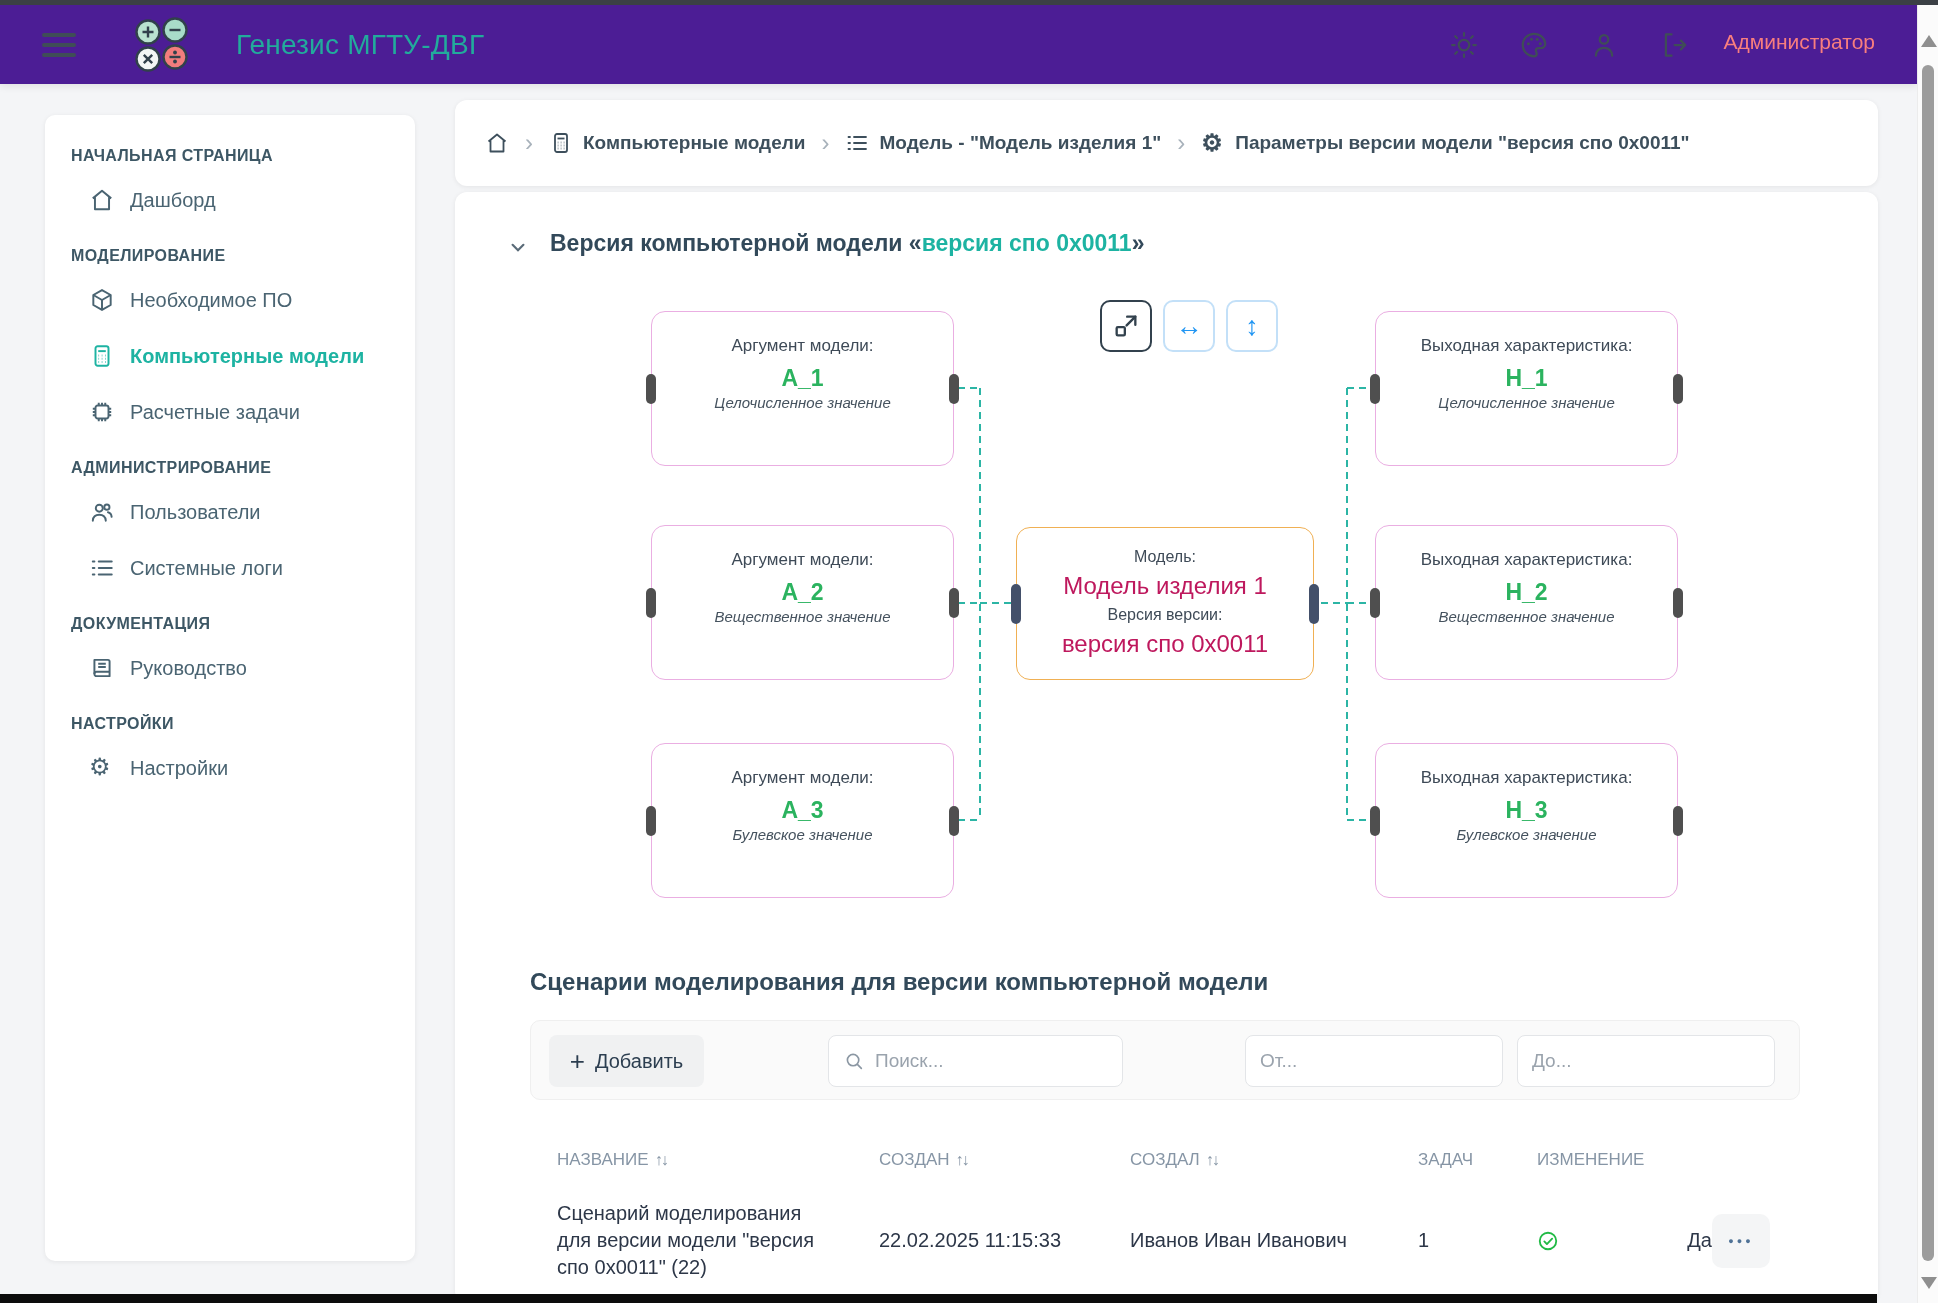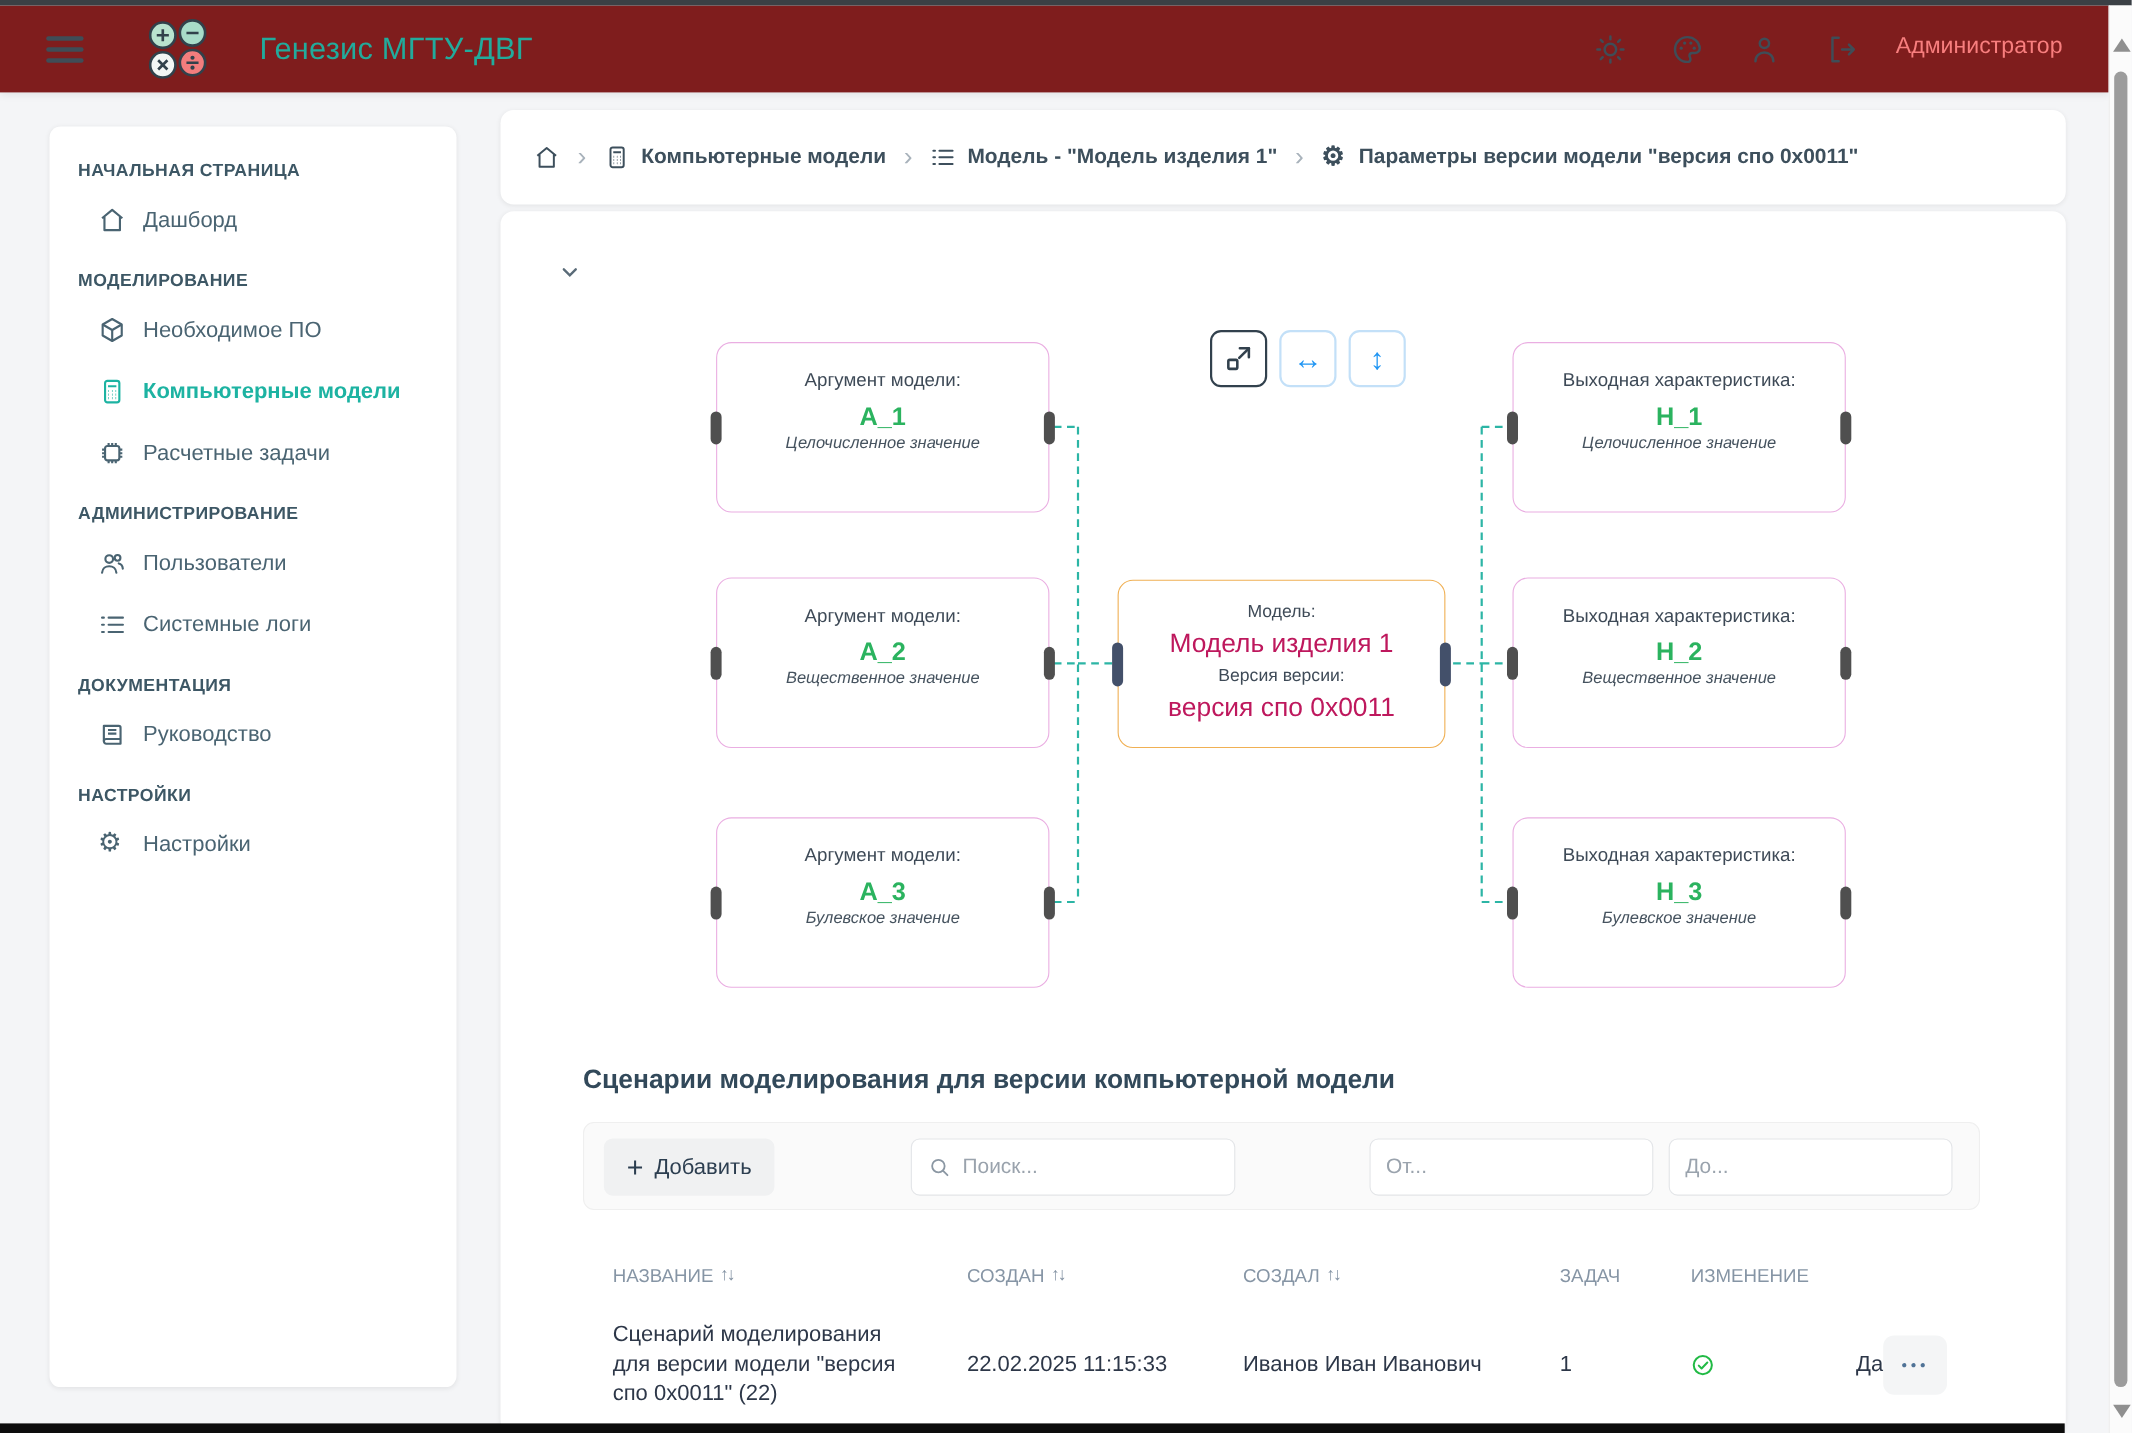--- a/index.html
+++ b/index.html
@@ -4,21 +4,21 @@
 <style>
   * { margin:0; padding:0; box-sizing:border-box; }
   html,body { width:1938px; height:1303px; overflow:hidden; }
   body { font-family:"Liberation Sans", sans-serif; background:#f4f5f7; position:relative; color:#2d3748; }
 
   
   .top-strip { position:absolute; left:0; top:0; width:1938px; height:5px; background:#3b4045; z-index:40; }
   .bottom-strip { position:absolute; left:0; top:1294px; width:1877px; height:9px; background:#0c0c0c; z-index:40; }
 
   
-  .app-header { position:absolute; left:0; top:5px; width:1917px; height:79px; background:#7f1d1d;
+  .app-header { position:absolute; left:0; top:5px; width:1917px; height:79px; background:#4c1d95;
     box-shadow:0 2px 8px rgba(0,0,0,.09); display:flex; align-items:center; padding:0 42px; z-index:30;gap:29px; }
   .hamburger { width:34px; height:24px; display:flex; flex-direction:column; justify-content:space-between; cursor:pointer; margin-right:26px; }
   .hamburger span { display:block; height:4px; border-radius:2px; background:#3f4d57; }
   .logo { width:62px; height:56px; margin-right:14px; }
   .app-title { font-size:28px; font-weight:500; color:#22ab9c; letter-spacing:.2px; }
   .header-right { margin-left:auto; display:flex; align-items:flex-start; gap:40px; }
   .hicon { width:30px; height:30px; color:#3f4d57; cursor:pointer; }
   .hicon svg { width:100%; height:100%; }
   .user-role { font-size:21px; color:#f87e7e; margin-left:-6px; }
 
@@ -286,20 +286,23 @@
   </div>
 </div>
 
 <div class="main-card">
 
   <div class="collapse-chevron">
     <svg viewBox="0 0 24 24" fill="none" stroke="currentColor" stroke-width="2" stroke-linecap="round">
         <path d="M7 10l5 5 5-5"></path>
       </svg>
   </div>
+  <div class="page-title">
+    <span>Версия компьютерной модели «</span><span class="version">версия спо 0x0011</span><span>»</span>
+  </div>
 
   <div class="diagram">
     <svg class="conn-svg" width="1423" height="740" viewBox="0 0 1423 740">
       <g stroke="#2cb5a5" stroke-width="2" stroke-dasharray="7 5" fill="none">
         <path d="M503 196 H525 M503 411 H525 M503 628 H525 M525 196 V628 M525 411 H556"></path>
         <path d="M866 411 H892 M892 196 V628 M892 196 H915 M892 411 H915 M892 628 H915"></path>
       </g>
     </svg>
 
     <div class="diag-toolbar">

